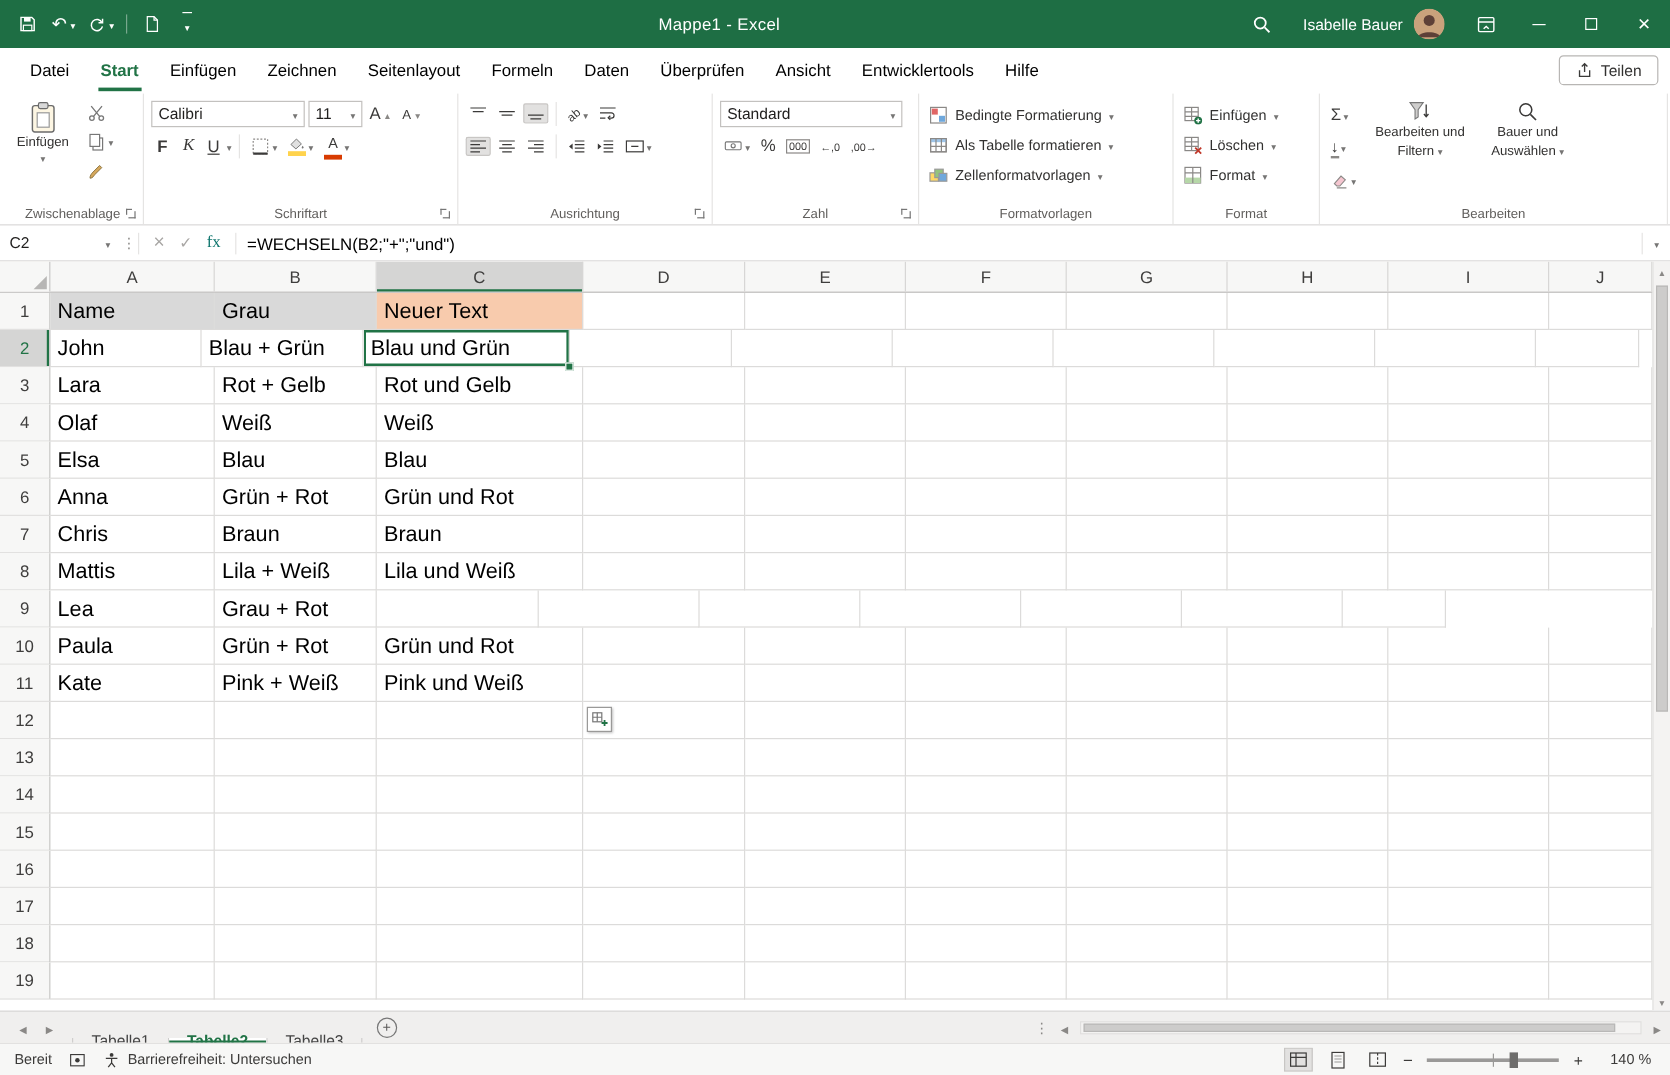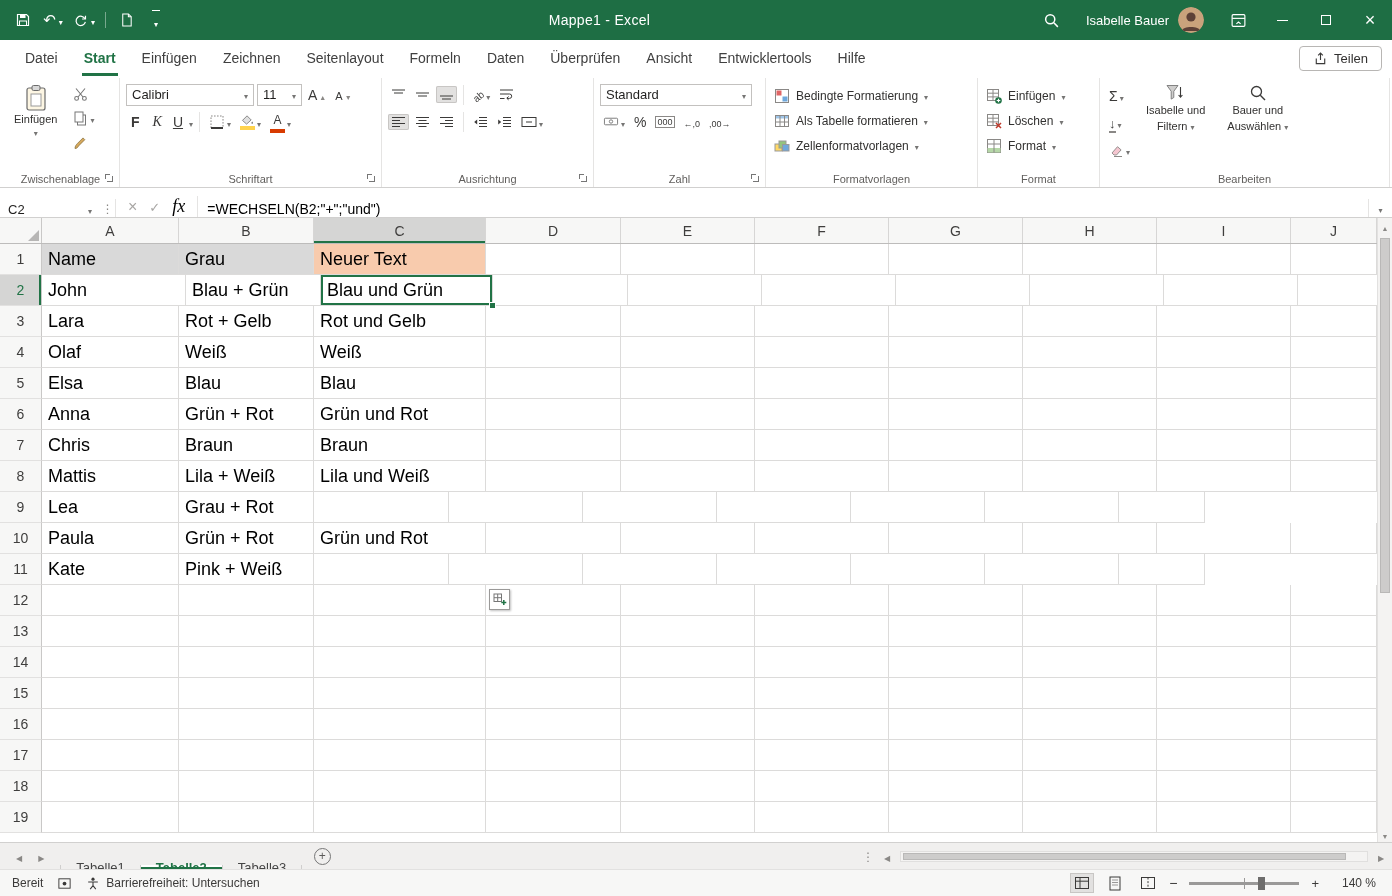--- a/index.html
+++ b/index.html
@@ -41,21 +41,21 @@
 .tb-right{display:flex;align-items:center;height:100%;}
 .tb-btn{width:44px;height:100%;display:flex;align-items:center;justify-content:center;}
 .user-chip{display:flex;align-items:center;gap:9px;font-size:13px;padding:0 12px;height:100%;}
 .avatar{width:26px;height:26px;border-radius:50%;overflow:hidden;display:block;}
 .minbar{display:block;width:11px;height:1px;background:#fff;}
 .maxbox{display:block;width:10px;height:10px;border:1px solid #fff;}
 
 
 .tabrow{height:36px;flex:0 0 36px;background:#fff;display:flex;align-items:stretch;padding:0 10px 0 12px;}
 .rtabs{display:flex;align-items:stretch;}
-.rtab{padding:0 13px;display:flex;align-items:center;font-size:14px;color:#404040;position:relative;cursor:default;white-space:nowrap;}
+.rtab{padding:0 13px;display:flex;align-items:center;font-size:14px;color:#000000;position:relative;cursor:default;white-space:nowrap;}
 .rtab.active{color:#217346;font-weight:bold;}
 .rtab.active::after{content:"";position:absolute;left:11px;right:11px;bottom:0;height:3px;background:#217346;}
 .share-btn{margin-left:auto;align-self:center;display:flex;align-items:center;gap:6px;border:1px solid #b8b6b4;
   border-radius:4px;padding:4px 13px;font-size:13px;color:#323130;background:#fff;}
 
 
 .ribbon{height:112px;flex:0 0 112px;background:#fff;border-bottom:1px solid #d1d0cf;display:flex;padding:2px 2px 0 2px;}
 .rgroup{position:relative;border-right:1px solid #e5e4e3;padding:3px 6px 18px 6px;display:flex;flex-direction:column;justify-content:flex-start;}
 .rgroup-label{position:absolute;bottom:2px;left:0;right:0;text-align:center;font-size:11px;color:#605e5c;white-space:nowrap;}
 .launcher{position:absolute;bottom:4px;right:5px;width:9px;height:9px;}
@@ -87,27 +87,27 @@
 .style-row{display:flex;align-items:center;gap:6px;font-size:12px;color:#323130;height:25px;padding:0 2px;white-space:nowrap;}
 .g-cells{flex:0 0 122px;padding-top:5px;}
 .g-edit{flex:1;}
 .edit-grid{display:flex;gap:4px;}
 .edit-col{display:flex;flex-direction:column;gap:5px;padding-top:4px;}
 .bigbtn{display:flex;flex-direction:column;align-items:center;justify-content:flex-start;gap:2px;font-size:11px;
   color:#323130;padding:3px 9px;text-align:center;line-height:1.25;}
 .withcaret{display:flex;align-items:center;gap:3px;}
 
 
-.fbar{height:30px;flex:0 0 30px;background:#fff;border-bottom:1px solid #d1d0cf;display:flex;align-items:flex-end;}
+.fbar{height:30px;flex:0 0 30px;background:#fff;border-bottom:1px solid #d1d0cf;display:flex;align-items:center;}
 .namebox{width:100px;display:flex;align-items:center;padding:0 8px;font-size:13px;color:#201f1e;}
 .namebox .gl-caret{margin-left:auto;}
 .nb-grip{width:16px;display:flex;align-items:center;justify-content:center;border-right:1px solid #e5e4e3;}
 .fbtns{display:flex;align-items:center;gap:12px;padding:0 12px;border-right:1px solid #e5e4e3;}
 .fbtn{color:#a8a6a4;}
-.fx{font-style:italic;color:#000000;font-family:"Liberation Serif",serif;font-size:18px;}
+.fx{color:#0f766e;font-family:"Liberation Serif",serif;font-size:14px;}
 .ftext{flex:1;display:flex;align-items:center;padding:0 9px;font-size:14px;color:#000;white-space:nowrap;overflow:hidden;}
 .fexpand{width:24px;border-left:1px solid #e5e4e3;display:flex;align-items:center;justify-content:center;}
 
 
 .gridwrap{flex:1;position:relative;display:flex;flex-direction:column;overflow:hidden;background:#fff;}
 .chrow{height:26px;flex:0 0 26px;display:flex;background:#f7f7f6;border-bottom:1px solid #bdbcbb;}
 .corner{width:42px;flex:0 0 42px;border-right:1px solid #c9c8c7;position:relative;background:#f7f7f6;}
 .corner::after{content:"";position:absolute;right:2px;bottom:2px;border-left:11px solid transparent;border-bottom:11px solid #b7b6b5;}
 .col-h{display:flex;align-items:center;justify-content:center;font-size:14px;color:#3f3e3d;border-right:1px solid #d7d6d5;flex:0 0 auto;}
 .col-h.sel{background:#d5d5d4;box-shadow:inset 0 -2px 0 #217346;}
@@ -550,21 +550,21 @@
             <span class="gl-caret"></span>
           </span>
         </div>
         <div class="bigbtn">
           <span>
             <svg width="19" height="18" viewBox="0 0 19 18">
                 <path d="M1 1.5h11L7.8 7.3v6.2l-2.6 1.6V7.3z" fill="#cfcecd" stroke="#777" stroke-width=".9"></path>
                 <path d="M14.5 3v10M12.6 11l1.9 2.2 1.9-2.2" fill="none" stroke="#3b3a39" stroke-width="1.1"></path>
               </svg>
           </span>
-          <span>Isabelle und</span>
+          <span>Bearbeiten und</span>
           <span class="withcaret">
               <span>Filtern</span>
               <span class="gl-caret"></span>
             </span>
         </div>
         <div class="bigbtn">
           <span>
             <svg width="18" height="18" viewBox="0 0 18 18">
                 <circle cx="7.5" cy="7.5" r="5" fill="none" stroke="#3b3a39" stroke-width="1.3"></circle>
                 <path d="M11.3 11.3L16 16" stroke="#3b3a39" stroke-width="1.4"></path>
@@ -632,21 +632,21 @@
           <div class="cell" style="width: 135px;"></div>
           <div class="cell" style="width: 134px;"></div>
           <div class="cell" style="width: 134px;"></div>
           <div class="cell" style="width: 134px;"></div>
           <div class="cell" style="width: 134px;"></div>
           <div class="cell" style="width: 134px;"></div>
           <div class="cell" style="width: 86px;"></div>
         </div>
         <div class="grid-row">
           <div class="row-h sel">2</div>
-          <div class="cell" style="width: 144px;">John</div>
+          <div class="cell" style="width: 126px;">John</div>
           <div class="cell" style="width: 135px;">Blau + Grün</div>
           <div class="cell selected" style="width: 172px;">Blau und Grün<span class="fillhandle"></span></div>
           <div class="cell" style="width: 135px;"></div>
           <div class="cell" style="width: 134px;"></div>
           <div class="cell" style="width: 134px;"></div>
           <div class="cell" style="width: 134px;"></div>
           <div class="cell" style="width: 134px;"></div>
           <div class="cell" style="width: 134px;"></div>
           <div class="cell" style="width: 86px;"></div>
         </div>
@@ -750,20 +750,21 @@
           <div class="cell" style="width: 134px;"></div>
           <div class="cell" style="width: 134px;"></div>
           <div class="cell" style="width: 134px;"></div>
           <div class="cell" style="width: 134px;"></div>
           <div class="cell" style="width: 86px;"></div>
         </div>
         <div class="grid-row">
           <div class="row-h">11</div>
           <div class="cell" style="width: 137px;">Kate</div>
           <div class="cell" style="width: 135px;">Pink + Weiß</div>
+          <div class="cell" style="width: 172px;">Pink und Weiß</div>
           <div class="cell" style="width: 135px;"></div>
           <div class="cell" style="width: 134px;"></div>
           <div class="cell" style="width: 134px;"></div>
           <div class="cell" style="width: 134px;"></div>
           <div class="cell" style="width: 134px;"></div>
           <div class="cell" style="width: 134px;"></div>
           <div class="cell" style="width: 86px;"></div>
         </div>
         <div class="grid-row">
           <div class="row-h">12</div>

